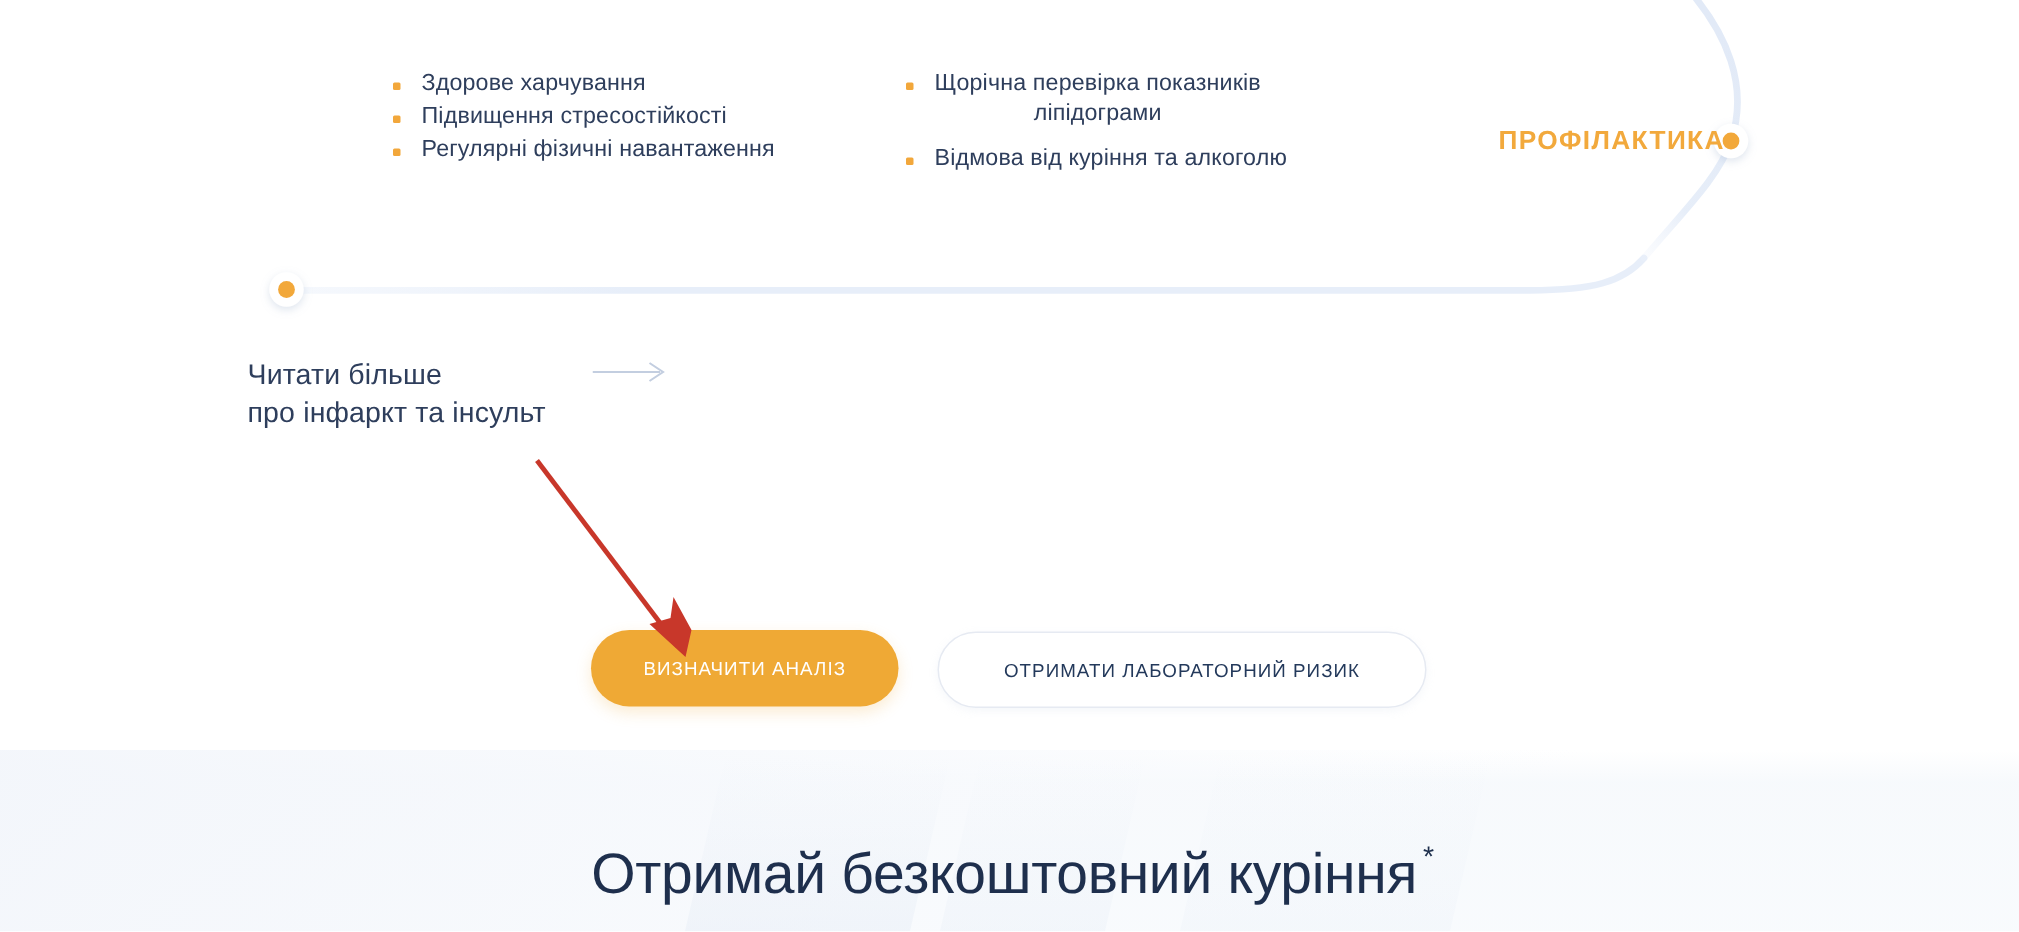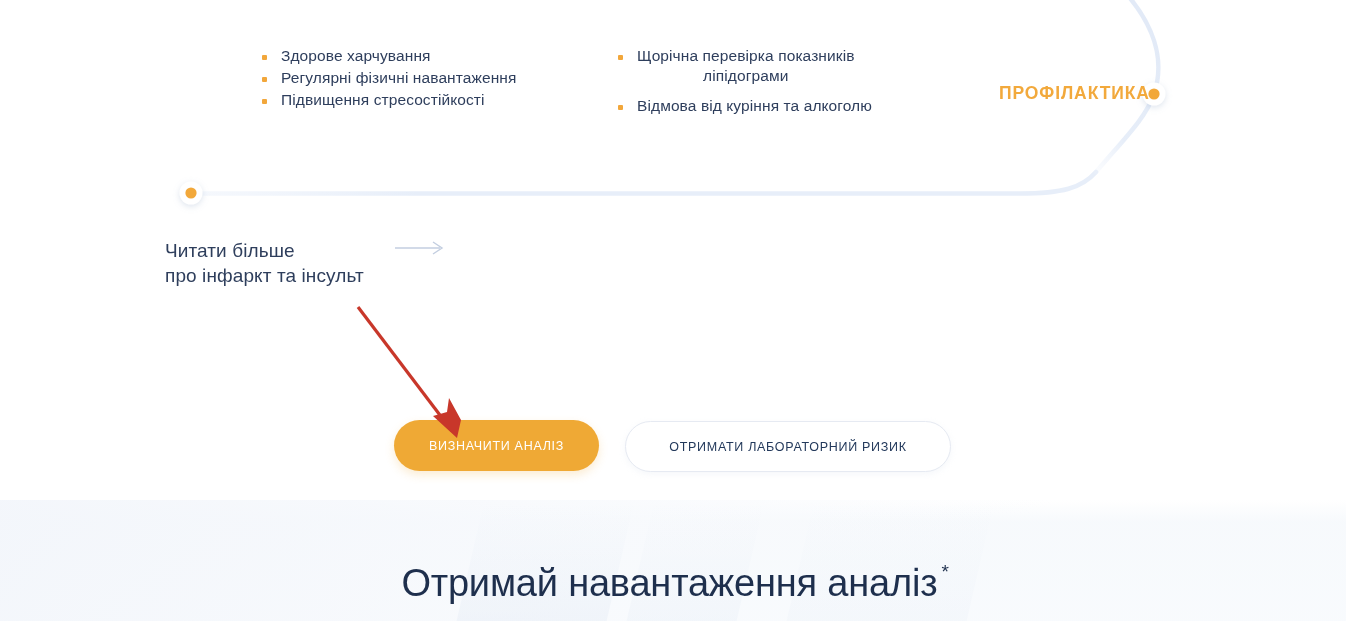--- a/index.html
+++ b/index.html
@@ -54,21 +54,21 @@
     pointer-events: none;
   }
 
   
   .bullets {
     position: absolute;
     top: 46px;
     left: 262px;
     width: 900px;
     display: flex;
-    gap: 16px;
+    gap: 2px;
   }
   .bullet-col { width: 340px; }
   .bullet-col.right { width: 340px; margin-left: 0; }
 
   .bullet-row {
     display: flex;
     align-items: flex-start;
     margin-bottom: 2px;
   }
   .bullet-dot {
@@ -231,25 +231,25 @@
 
   <div class="bullets">
 
     <div class="bullet-col left">
       <div class="bullet-row">
         <span class="bullet-dot"></span>
         <span class="bullet-text">Здорове харчування</span>
       </div>
       <div class="bullet-row">
         <span class="bullet-dot"></span>
+        <span class="bullet-text">Підвищення стресостійкості</span>
+      </div>
+      <div class="bullet-row">
+        <span class="bullet-dot"></span>
         <span class="bullet-text">Регулярні фізичні навантаження</span>
-      </div>
-      <div class="bullet-row">
-        <span class="bullet-dot"></span>
-        <span class="bullet-text">Підвищення стресостійкості</span>
       </div>
     </div>
 
     <div class="bullet-col right">
       <div class="bullet-row">
         <span class="bullet-dot"></span>
         <span class="bullet-text" style="white-space: pre-line; text-align: center;">Щорічна перевірка показників
 ліпідограми</span>
       </div>
       <div class="bullet-row" style="margin-top:10px;">
@@ -270,21 +270,21 @@
       <polyline points="38,2 47,8 38,14" fill="none" stroke="#C3CEE0" stroke-width="1.4"></polyline>
     </svg>
   </div>
 
   <div class="cta-row">
     <button class="btn btn-primary">ВИЗНАЧИТИ АНАЛІЗ</button>
     <button class="btn btn-secondary">ОТРИМАТИ ЛАБОРАТОРНИЙ РИЗИК</button>
   </div>
 
   <div class="section-heading">
-    <span>Отримай навантаження аналіз</span><span class="asterisk">*</span>
+    <span>Отримай безкоштовний куріння</span><span class="asterisk">*</span>
   </div>
 
   <svg class="annotation" viewBox="0 0 1346 621" width="1346" height="621">
     <line x1="358" y1="307" x2="452" y2="431" stroke="#C8372A" stroke-width="3.2" stroke-linecap="butt"></line>
     <polygon points="457,438 433,416 447,412 449,398 461,420" fill="#C8372A"></polygon>
   </svg>
 
 </div>
 
 </body></html>

